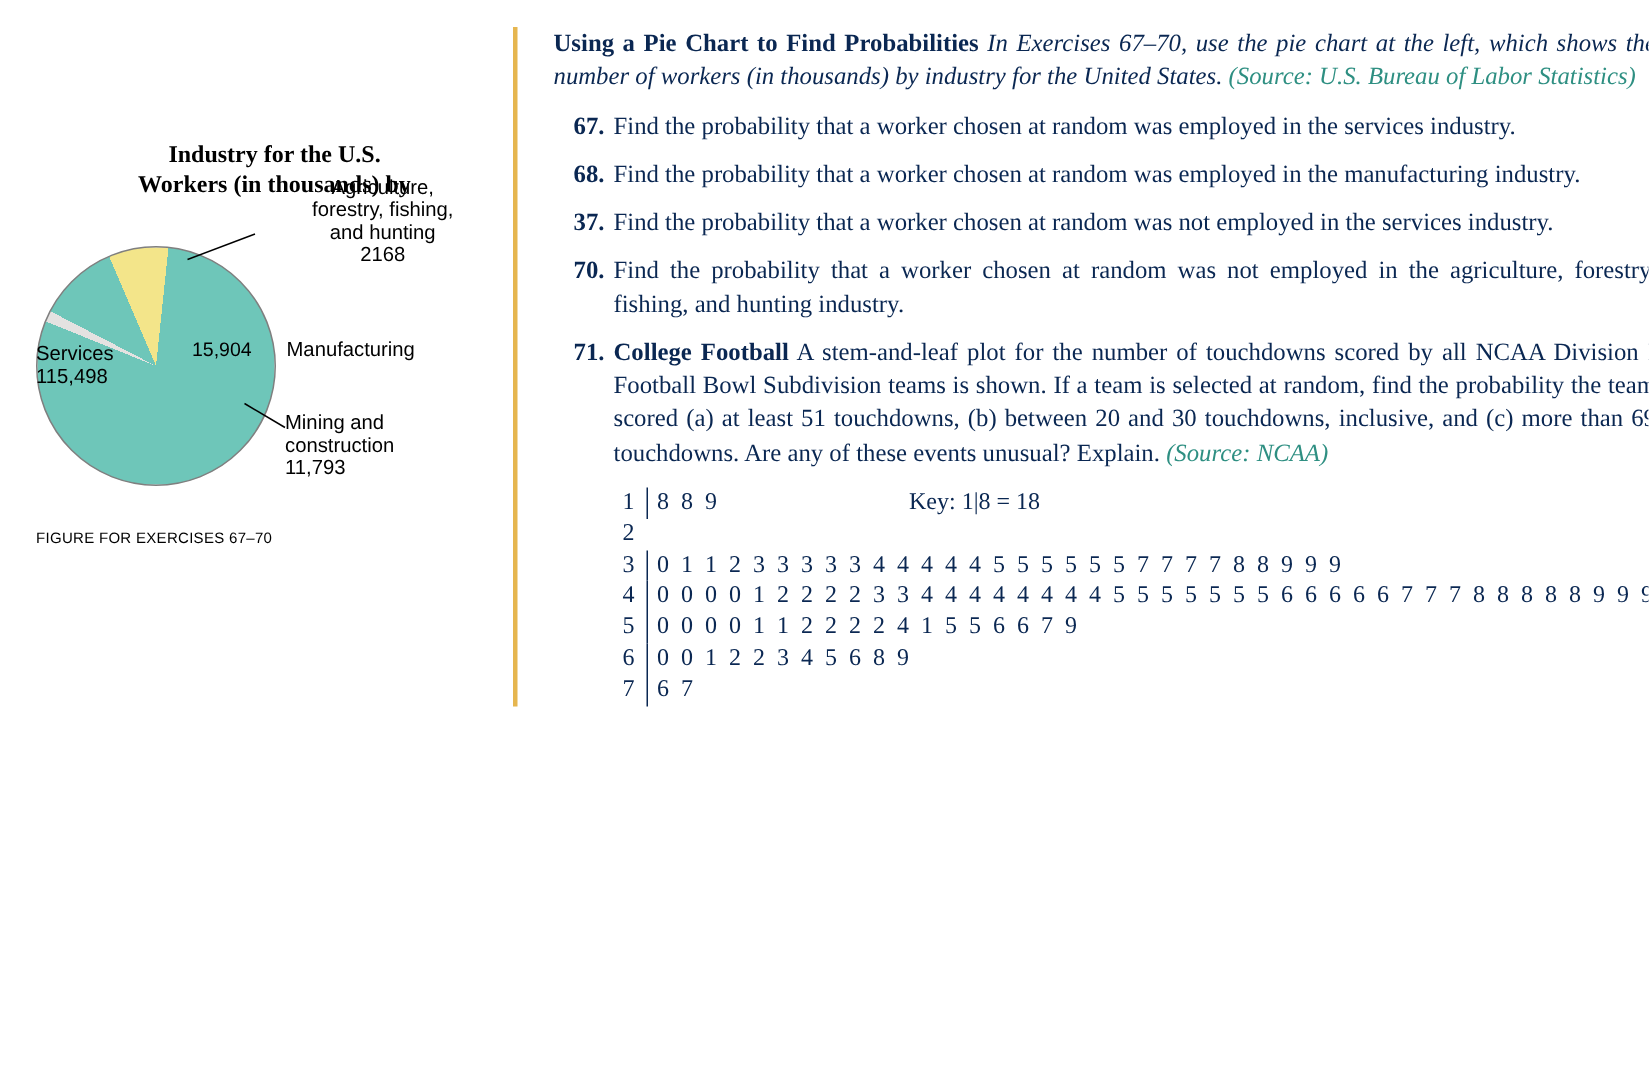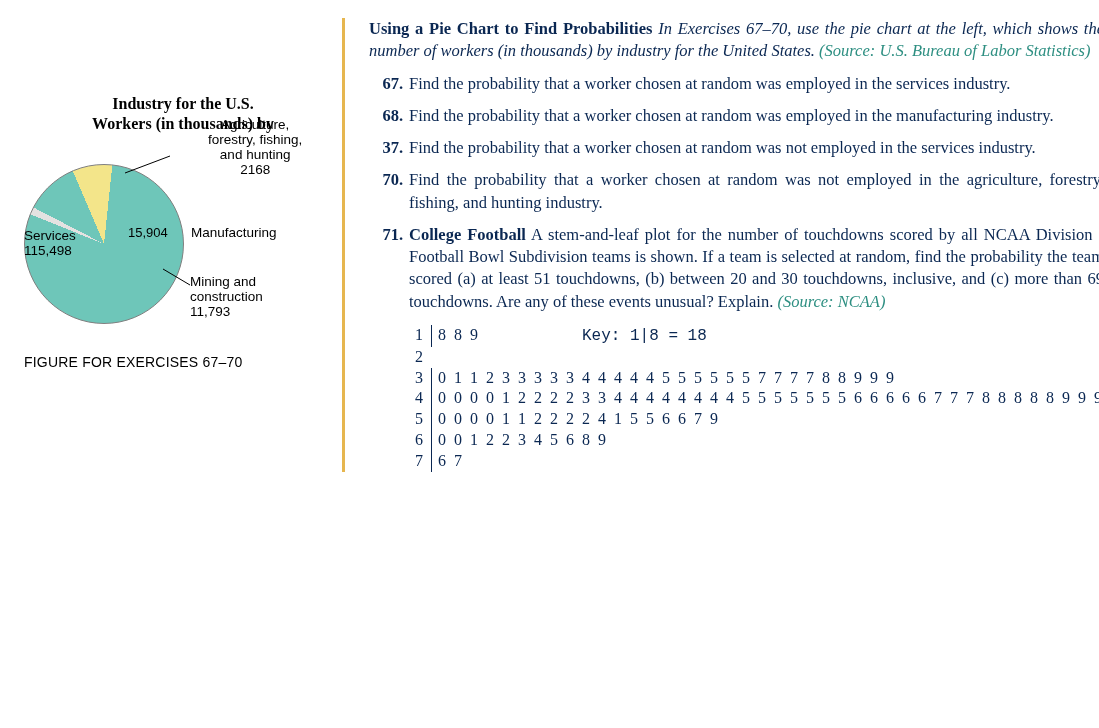--- a/index.html
+++ b/index.html
@@ -64,21 +64,21 @@
     );
     border:1px solid #7f7f7f;
     box-sizing: border-box;
   }
   .pie-lbl { position:absolute; font-family: Helvetica, Arial, sans-serif; font-size: 13.5px; color:#000; line-height:1.1; }
   .pie-lbl.center { text-align:center;margin-left:36px; }
   .pie-callout { position:absolute; stroke:#000; stroke-width:1; fill:none; }
 
   .fig-caption {
     font-family: Helvetica, Arial, sans-serif;
-    font-size: 14px;
+    font-size: 10px;
     color:#000;
     margin-top: 10px;
     letter-spacing: 0.2px;
   }
 
   .section-head {
     margin: 0 0 6px 0;
   }
   .section-head .bold-part { font-weight: bold; color:#0a2752; }
   .section-head .italic-part { font-style: italic; color:#0a2752; }
@@ -96,21 +96,21 @@
     font-size: 16px;
     color:#0a2752;
     margin: 12px 0 0 36px;
     white-space: nowrap;
     letter-spacing: 2px;
   }
   .stemleaf .row { display:flex; align-items:flex-start; line-height:1.3; }
   .stemleaf .stem { width: 20px; text-align:right; padding-right:6px; }
   .stemleaf .sep  { border-left: 1.5px solid #0a2752; padding-left:6px; min-height:1.3em; }
   .stemleaf .leaves { letter-spacing: 2px; }
-  .stemleaf .key { position:relative; margin-left: 96px; letter-spacing: normal; font-family: Liberation Mono, monospace;}
+  .stemleaf .key { position:relative; margin-left: 120px; letter-spacing: normal;}
 </style>
 </head>
 <body>
 
 <div class="page">
 
   <div class="left-col">
     <div class="chart-title-block">
       <div>Industry for the U.S.</div>
       <div>Workers (in thousands) by</div>

